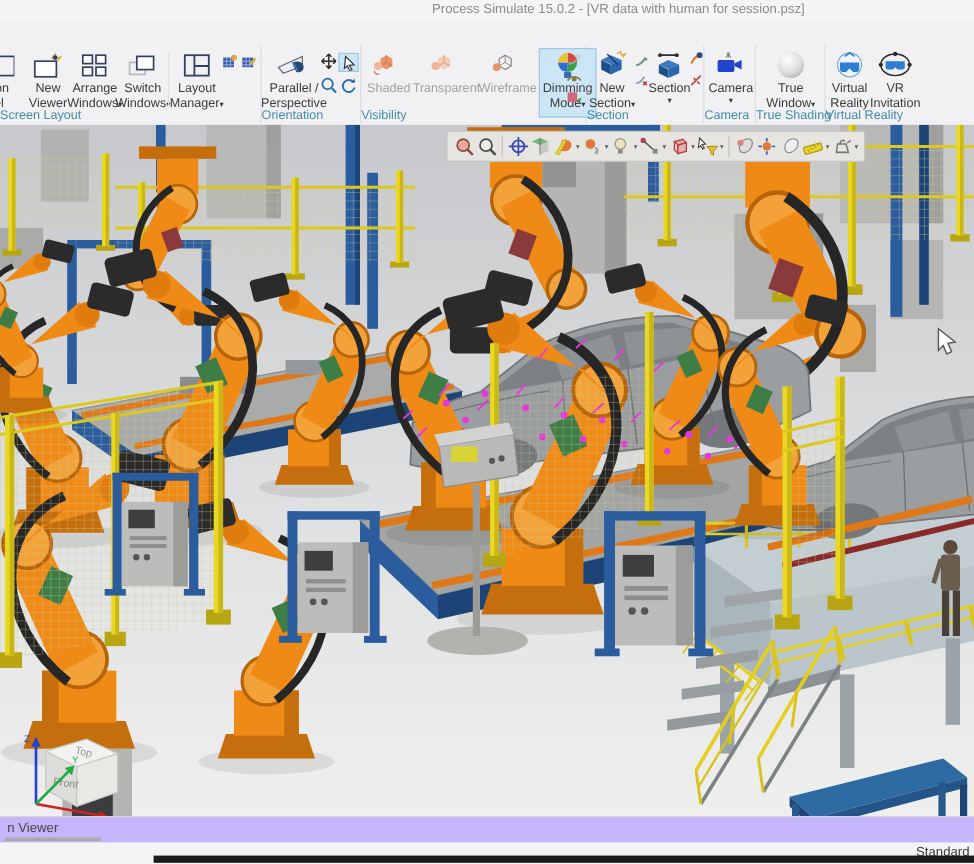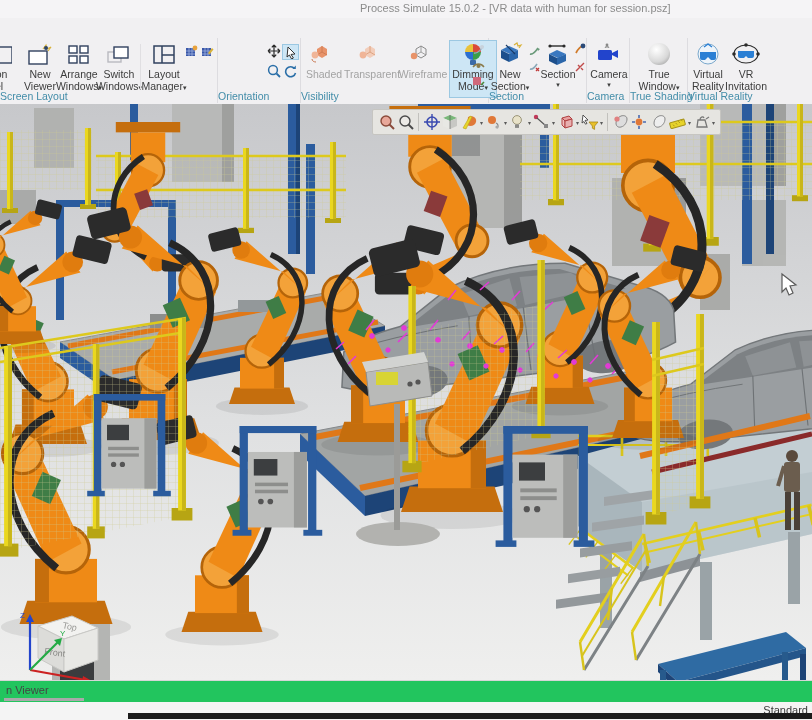--- a/index.html
+++ b/index.html
@@ -26,21 +26,21 @@
   .smallic.hl{background:#cde6f5;border:1px solid #9cc8e2;}
   
   #viewport{position:absolute;left:0;top:104px;width:812px;height:576px;}
   
   #vtoolbar{position:absolute;left:372px;top:5px;height:24px;display:flex;align-items:center;
             background:#e6e5e1;border:1px solid #c6c5c1;border-radius:2px;padding:0 4px;}
   #vtoolbar .ti{width:19px;height:19px;display:flex;align-items:center;justify-content:center;}
   #vtoolbar .vsep{width:1px;height:18px;background:#c2c1bd;margin:0 3px;}
   #vtoolbar .tcaret{font-size:6px;color:#5a5a5a;margin:0 1px;}
   
-  #tabbar{position:absolute;left:0;top:680px;width:812px;height:22px;background:#22c55e;border-top:1px solid #d6d6d6;}
+  #tabbar{position:absolute;left:0;top:680px;width:812px;height:22px;background:#c4b5fd;border-top:1px solid #d6d6d6;}
   #tabbar .tab{position:absolute;left:6px;top:3px;font-size:11px;color:#444;}
   #tabbar .ind{position:absolute;left:4px;top:17px;width:80px;height:3px;background:#a9a9a9;}
   #statusbar{position:absolute;left:0;top:702px;width:812px;height:18px;background:#f4f4f4;}
   #statusbar .st{position:absolute;right:4px;top:2px;font-size:11px;color:#3a3a3a;}
   #blackbar{position:absolute;left:128px;top:713px;width:684px;height:6px;background:#1b1b1b;}
 </style>
 </head>
 <body>
 
 <div id="app">
@@ -119,20 +119,31 @@
         <svg width="13" height="12">
             <rect x="1" y="3" width="9" height="8" fill="#3a57a8"></rect>
             <path d="M1 6h9M1 9h9M4 3v8M7 3v8" stroke="#9fb3e0" stroke-width="0.8"></path>
             <path d="M7 8l4-5 1.5 1.5-4 5z" fill="#d9b23a"></path>
           </svg>
         </div>
       <div class="glabel">Screen Layout</div>
     </div>
 
     <div class="rgroup" style="left:218px;width:82px">
+      <div class="rbtn" style="left:4px;width:44px">
+        <span class="ic">
+          <svg width="30" height="26">
+              <path d="M2 14L22 5v8L6 19z" fill="#eceef2" stroke="#5a6a80" stroke-width="1"></path>
+              <path d="M14 10c5-2 9 0 9 4 0 3-3 5-6 4l-3-6z" fill="#274a72"></path>
+              <path d="M14 10l4 7" stroke="#4a7ab0" stroke-width="1.4"></path>
+            </svg>
+          </span>
+        <span>Parallel /</span>
+        <span>Perspective</span>
+      </div>
       <div class="smallic" style="left:48px;top:6px">
         <svg width="14" height="14">
             <path d="M7 1v12M1 7h12M7 1l-2.2 2.4M7 1l2.2 2.4M7 13l-2.2-2.4M7 13l2.2-2.4M1 7l2.4-2.2M1 7l2.4 2.2M13 7l-2.4-2.2M13 7l-2.4 2.2" stroke="#2b2b2b" stroke-width="1.2" fill="none"></path>
           </svg>
         </div>
       <div class="smallic hl" style="left:64px;top:6px">
         <svg width="12" height="13">
             <path d="M3 1l7 7-4 .4 2.4 3.6-1.8 1L4.4 9 2 11z" fill="#fff" stroke="#333" stroke-width="1"></path>
           </svg>
         </div>

